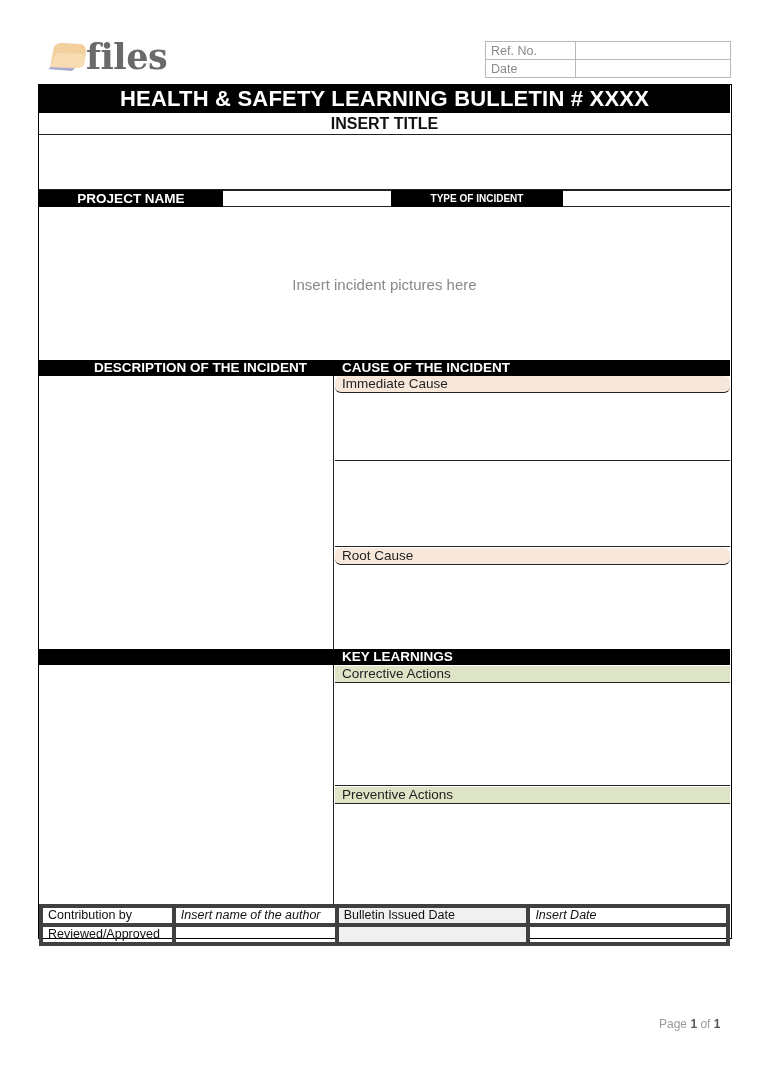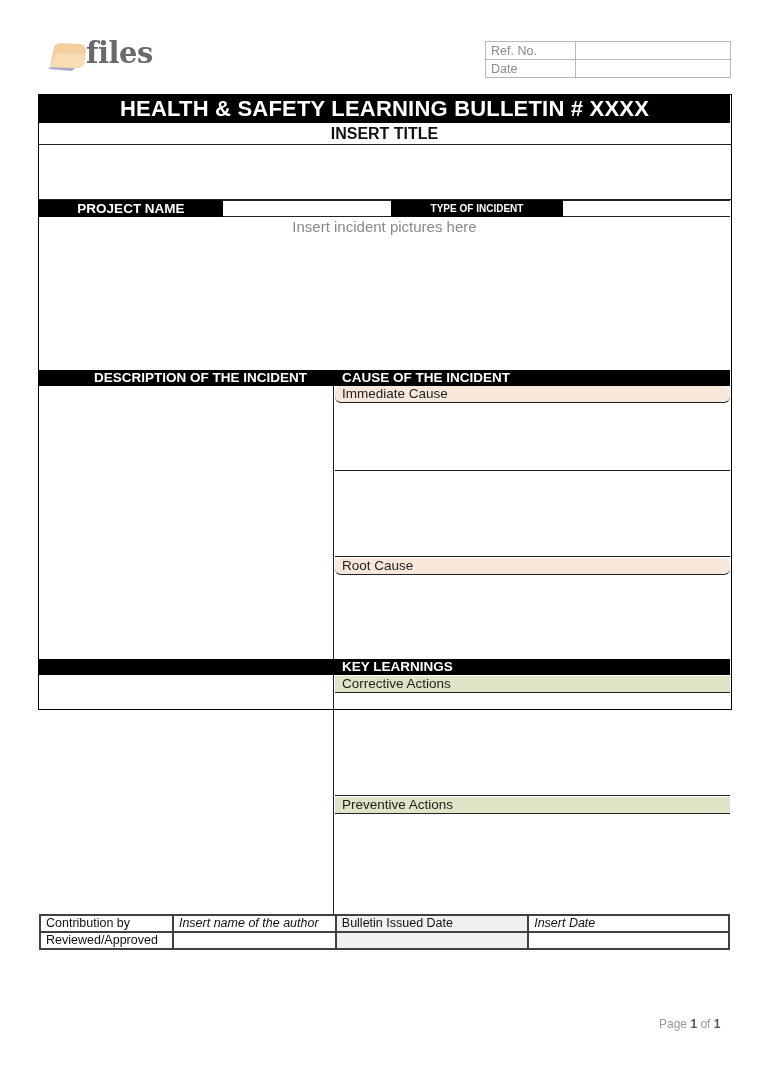--- a/index.html
+++ b/index.html
@@ -2,51 +2,51 @@
 <html><head>
   <meta charset="utf-8">
   <style>
     * { box-sizing: border-box; margin: 0; padding: 0; }
     html, body { width: 768px; height: 1083px; background: #ffffff; overflow: hidden; }
     body { position: relative; font-family: "Liberation Sans", "DejaVu Sans", sans-serif; color: #111; }
 
     
     .logo { position: absolute; left: 46px; top: 38px; width: 120px; height: 36px; }
     .logo-icon { position: absolute; left: 0; top: 3px; width: 42px; height: 30px; }
-    .logo-text { position: absolute; left: 40px; top: -2px; font-family: "DejaVu Serif", "Liberation Serif", serif; font-weight: bold; font-size: 29px; color: #6a6a6a; letter-spacing: -0.5px; }
+    .logo-text { position: absolute; left: 40px; top: -2px; font-family: "DejaVu Serif", "Liberation Serif", serif; font-weight: bold; font-size: 35px; color: #6a6a6a; letter-spacing: -0.5px; }
 
     
     .ref-table { position: absolute; left: 485px; top: 41px; width: 246px; border-collapse: collapse; }
     .ref-table td { border: 1px solid #b8b8b8; height: 18px; font-size: 12.5px; color: #8a8a8a; padding: 0 5px; }
     .ref-table td.lbl { width: 90px; }
 
     
-    .form { position: absolute; left: 38px; top: 94px; width: 694px; height: 616px; border: 1.5px solid #000; }
+    .form { position: absolute; left: 38px; top: 84px; width: 694px; height: 855px; border: 1.5px solid #000; }
     .abs { position: absolute; }
     .black-bar { background: #000; color: #fff; font-weight: bold; }
     .hline { position: absolute; left: 0; right: 0; height: 0; border-top: 1.5px solid #222; }
     .vline { position: absolute; width: 0; border-left: 1.5px solid #222; }
 
     .main-title { left: 0; top: 0; width: 691px; height: 28px; font-size: 22px; text-align: center; line-height: 28px; letter-spacing: 0.2px; }
     .insert-title { left: 0; top: 28px; width: 691px; height: 22px; font-size: 16px; font-weight: bold; text-align: center; line-height: 22px; }
 
     .proj-label { left: 0; top: 105px; width: 184px; height: 17px; font-size: 13.5px; text-align: center; line-height: 17px; }
     .proj-field { left: 184px; top: 105px; width: 168px; height: 17px; background: #fff; border-top: 1px solid #222; border-bottom: 1px solid #222; }
     .type-label { left: 352px; top: 105px; width: 172px; height: 17px; font-size: 10px; text-align: center; line-height: 17px; }
     .type-field { left: 524px; top: 105px; width: 167px; height: 17px; background: #fff; border-top: 1px solid #222; border-bottom: 1px solid #222; }
 
-    .pictures { left: 0; top: 123px; width: 691px; height: 153px; display: flex; justify-content: center; font-size: 15px; color: #888; }
+    .pictures { left: 0; top: 123px; width: 691px; height: 153px; display: flex; align-items: center; justify-content: center; font-size: 15px; color: #888; }
 
     .section-bar { height: 16px; font-size: 13.5px; line-height: 16px; padding-left: 7px; }
     .sub-label { font-size: 13.5px; line-height: 16px; height: 17px; padding-left: 7px; color: #222; border-bottom: 1.5px solid #222; }
     .peach { background: #f8e8dc; border-radius: 6px; }
     .green { background: #dde5c6; }
 
     .footer-table { position: absolute; left: 0; top: 819px; width: 691px; border-collapse: collapse; }
-    .footer-table td { border: 2px solid #404040; height: 17px; font-size: 12.5px; padding: 0 5px; line-height: 15px; color: #111; white-space: nowrap; }
+    .footer-table td { border: 4px solid #404040; height: 17px; font-size: 12.5px; padding: 0 5px; line-height: 15px; color: #111; white-space: nowrap; }
     .footer-table td.it { font-style: italic; }
     .footer-table td.grey { background: #f0f0f0; }
 
     .page-num { position: absolute; left: 659px; top: 1017px; font-size: 12px; color: #9a9a9a; }
     .page-num b { color: #555; font-weight: bold; }
   </style>
 </head>
 <body>
 
 <div class="logo">

